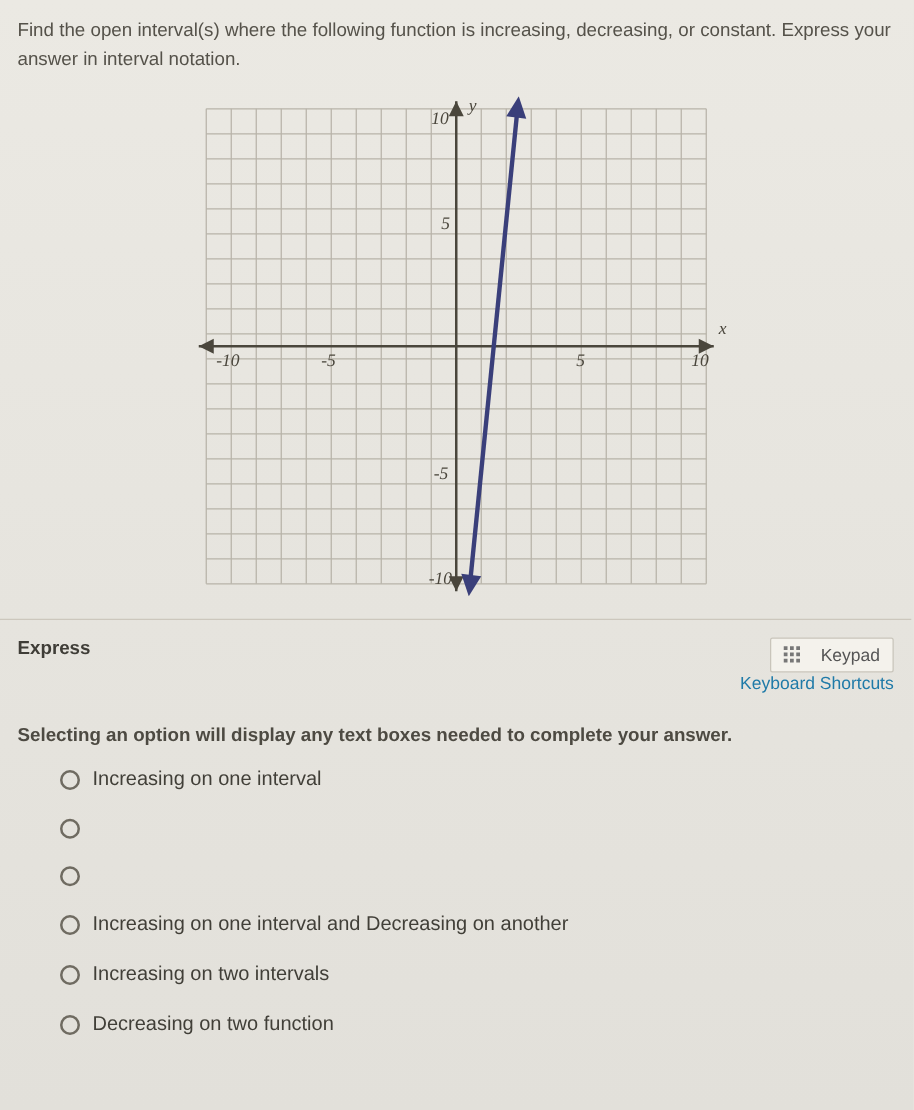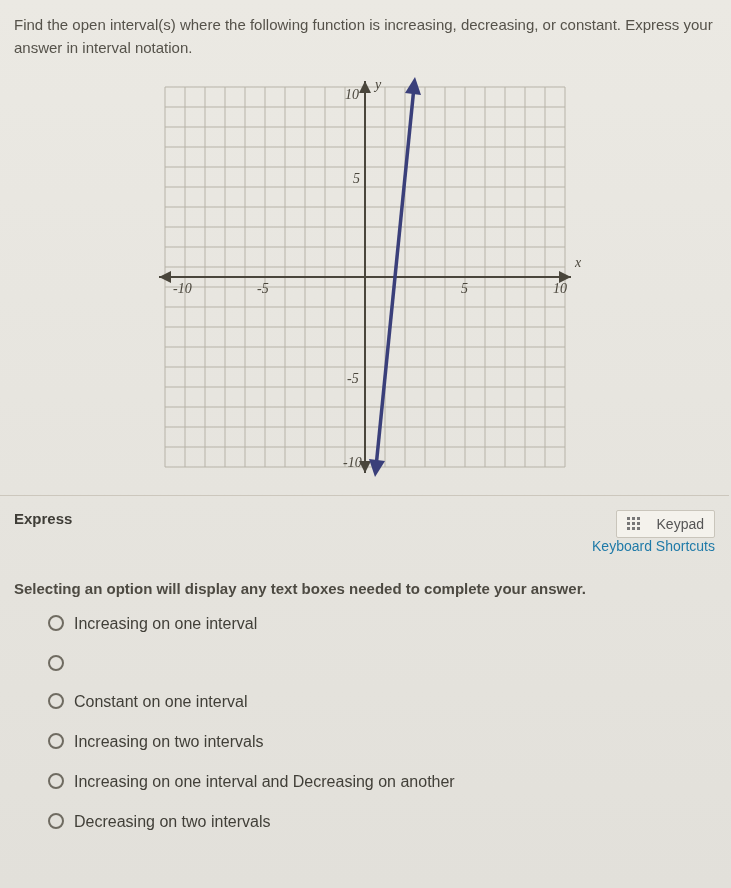--- a/index.html
+++ b/index.html
@@ -82,20 +82,21 @@
       font-size: 15px;
       color: #4d4a42;
       margin: 22px 0 18px 0;
       font-weight: bold;
     }
     .options {
       padding-left: 34px;
     }
     .option {
       display: flex;
+      align-items: center;
       gap: 10px;
       margin-bottom: 22px;
       font-size: 16px;
       color: #413f38;
       cursor: pointer;
     }
     .radio {
       width: 16px; height: 16px;
       border: 2px solid #6f6b61;
       border-radius: 50%;
@@ -207,28 +208,27 @@
   <div class="options">
     <div class="option">
       <span class="radio"></span>
       <span>Increasing on one interval</span>
     </div>
     <div class="option">
       <span class="radio"></span>
     </div>
     <div class="option">
       <span class="radio"></span>
-      <span>Constant on one interval</span>
+    </div>
+    <div class="option">
+      <span class="radio"></span>
+      <span>Increasing on one interval and Decreasing on another</span>
     </div>
     <div class="option">
       <span class="radio"></span>
       <span>Increasing on two intervals</span>
     </div>
     <div class="option">
       <span class="radio"></span>
-      <span>Increasing on one interval and Decreasing on another</span>
-    </div>
-    <div class="option">
-      <span class="radio"></span>
-      <span>Decreasing on two intervals</span>
+      <span>Decreasing on two function</span>
     </div>
   </div>
 </div>
 
 </body></html>

